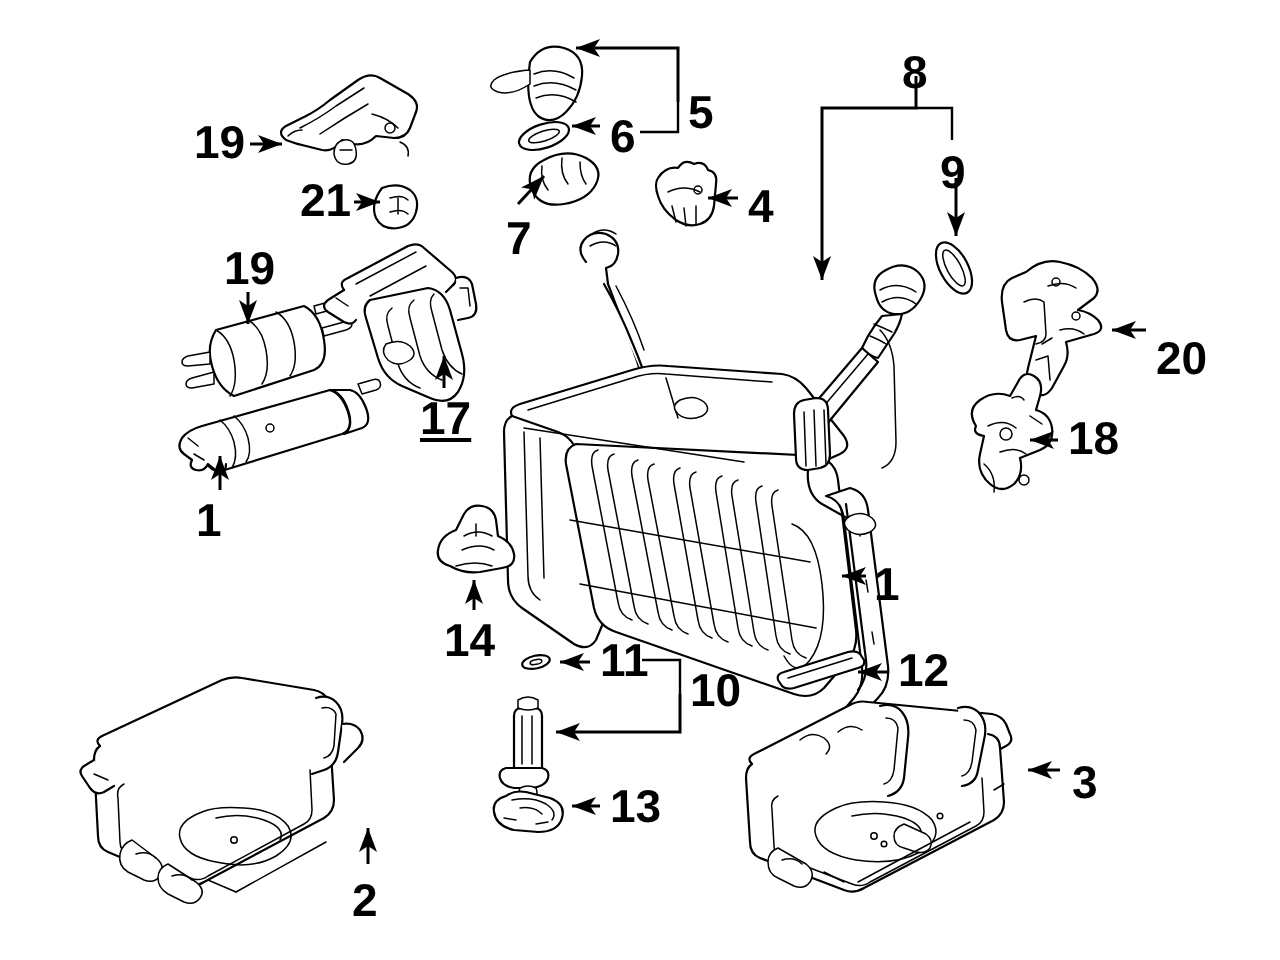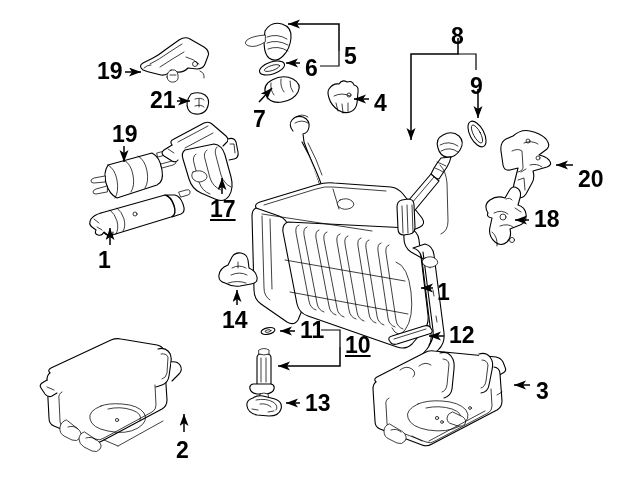--- a/index.html
+++ b/index.html
@@ -468,21 +468,21 @@
 
   <div class="callout-label" style="left:437px; top:281px;">1</div>
   <div class="callout-label" style="left:176px; top:439px;">2</div>
   <div class="callout-label" style="left:536px; top:380px;">3</div>
   <div class="callout-label" style="left:374px; top:92px;">4</div>
   <div class="callout-label" style="left:344px; top:45px;">5</div>
   <div class="callout-label" style="left:305px; top:57px;">6</div>
   <div class="callout-label" style="left:253px; top:108px;">7</div>
   <div class="callout-label" style="left:451px; top:25px;">8</div>
   <div class="callout-label" style="left:470px; top:75px;">9</div>
-  <div class="callout-label" style="left:345px; top:334px;text-decoration:underline;">10</div>
+  <div class="callout-label" style="left:345px; top:334px;">10</div>
   <div class="callout-label" style="left:300px; top:319px;">11</div>
   <div class="callout-label" style="left:449px; top:324px;">12</div>
   <div class="callout-label" style="left:305px; top:392px;text-align:right;">13</div>
   <div class="callout-label" style="left:222px; top:309px;">14</div>
   <div class="callout-label" style="left:112px; top:123px;">19</div>
   <div class="callout-label" style="left:98px; top:249px;">1</div>
   <div class="callout-label" style="left:210px; top:198px;text-decoration:underline;">17</div>
   <div class="callout-label" style="left:534px; top:208px;text-align:right;">18</div>
   <div class="callout-label" style="left:97px; top:60px;text-align:right;">19</div>
   <div class="callout-label" style="left:578px; top:168px;">20</div>

